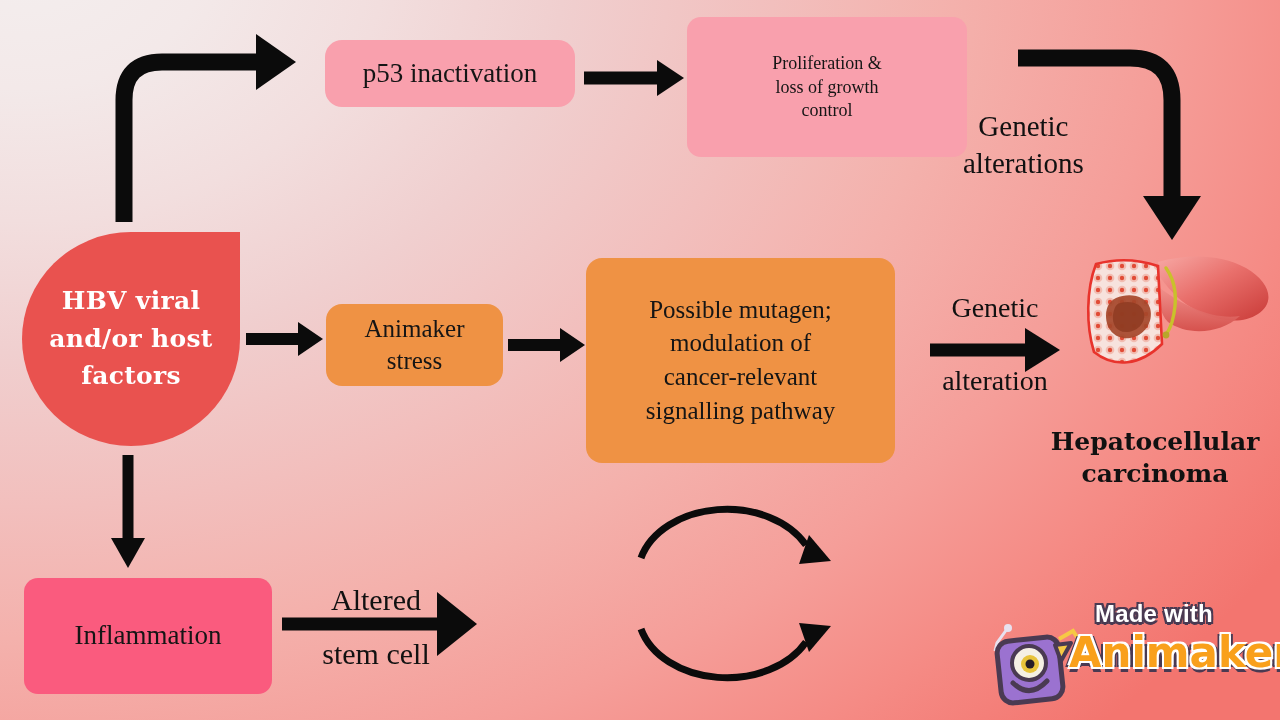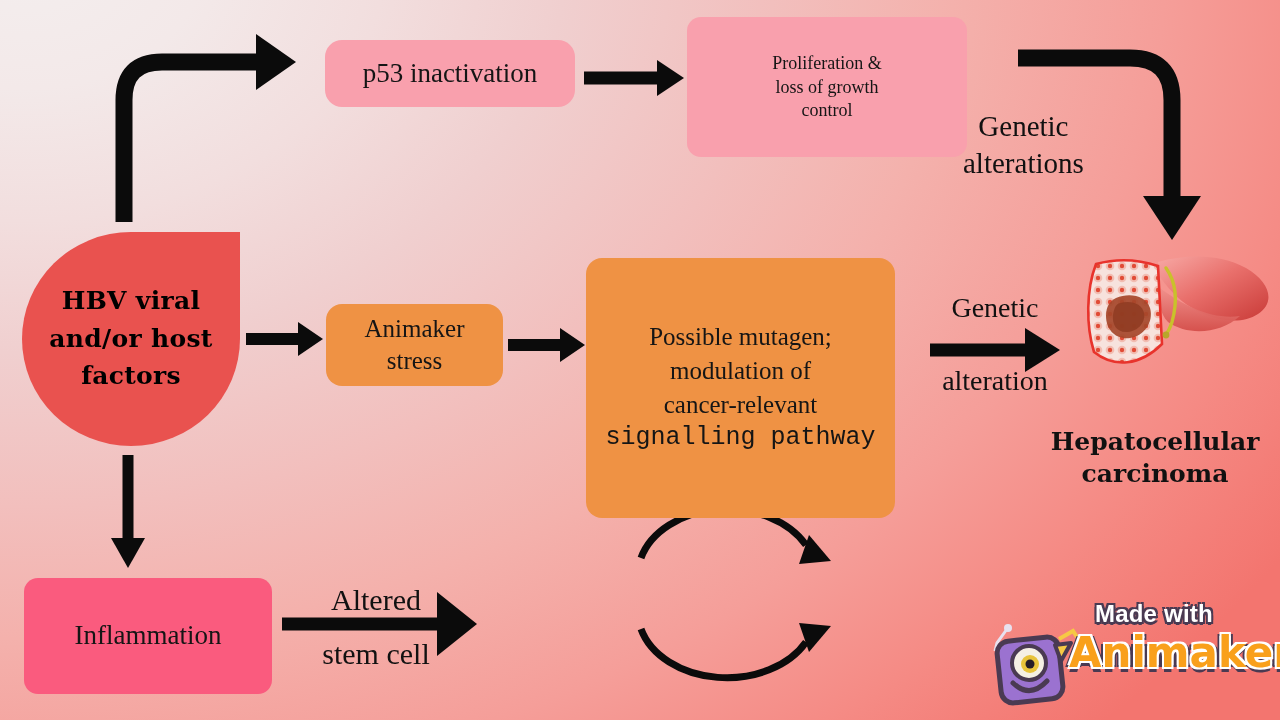--- a/index.html
+++ b/index.html
@@ -25,21 +25,21 @@
     color: #151515;
     line-height: 1.15;
   }
   .pinkbox   { background: #f9a0ad; border-radius: 14px; }
   .orangebox { background: #ef9244; border-radius: 16px; }
   .hotpink   { background: #fa5b7e; border-radius: 14px; }
 
   .blob {
     background: #e9524f;
     border-radius: 50% 0 50% 50%;
-    color: #000000;
+    color: #ffffff;
     font-family: "DejaVu Serif", serif;
     font-weight: bold;
     letter-spacing: .3px;
   }
   .label {
     position: absolute;
     color: #111;
     white-space: nowrap;
     line-height: 1.12;
   }
@@ -158,25 +158,25 @@
     <span>Proliferation &amp;</span>
     <span style="margin-top:3px;">loss of growth</span>
     <span style="margin-top:3px;">control</span>
   </div>
 
   <div class="node orangebox" style="left:326px; top:304px; width:177px; height:82px; font-size:25px; flex-direction:column;">
     <span>Animaker</span>
     <span style="margin-top:3px;">stress</span>
   </div>
 
-  <div class="node orangebox" style="left:586px; top:258px; width:309px; height:260px; font-size:25px; flex-direction:column;">
+  <div class="node orangebox" style="left:586px; top:258px; width:309px; height:205px; font-size:25px; flex-direction:column;">
     <span>Possible mutagen;</span>
     <span style="margin-top:5px;">modulation of</span>
     <span style="margin-top:5px;">cancer-relevant</span>
-    <span style="margin-top:5px;font-family:Liberation Mono, monospace;">signalling pathway</span>
+    <span style="margin-top:5px;">signalling pathway</span>
   </div>
 
   <div class="node hotpink" style="left:24px; top:578px; width:248px; height:116px; font-size:27px;">
     <span>Inflammation</span>
   </div>
 
   <div class="label" style="left:963px; top:110px; font-size:29px; text-align:left;">
     <div style="text-align:center;">Genetic</div>
     <div style="margin-top:5px;">alterations</div>
   </div>

